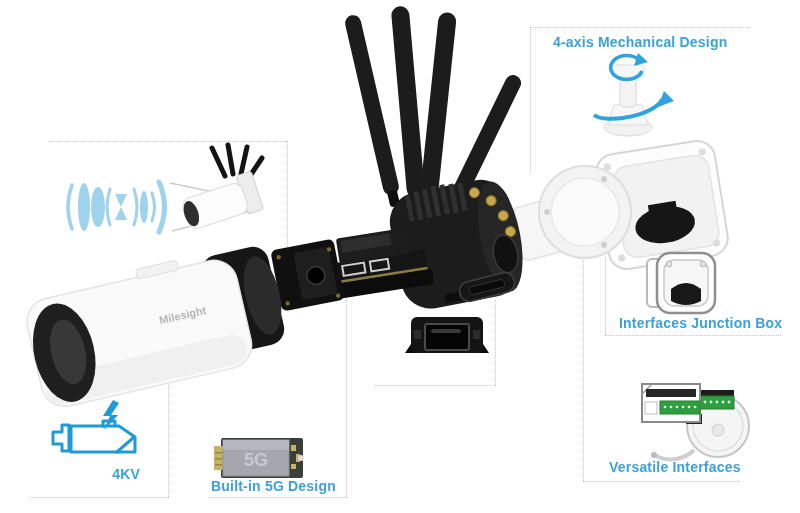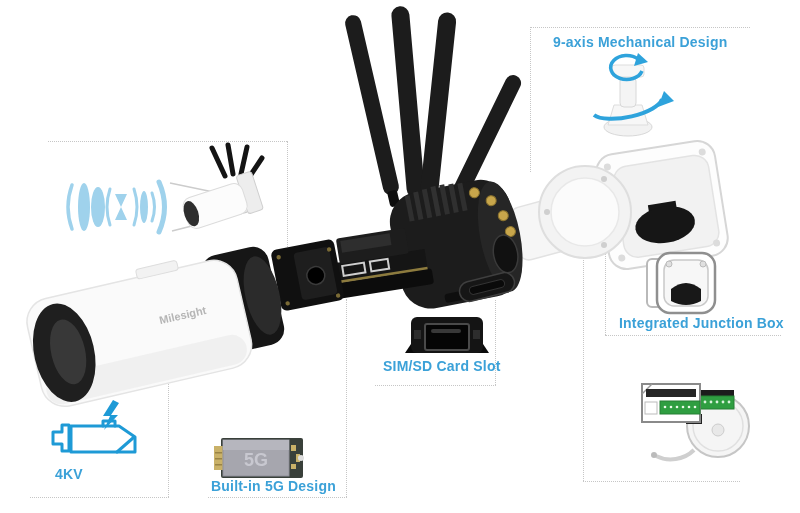--- a/index.html
+++ b/index.html
@@ -1,20 +1,20 @@
 <!DOCTYPE html>
 <html style="--bg: #ffffff; --label: #3BA1D8; --guide: #c6c6c6; --icon-blue: #1E9AD6; --arrow-blue: #2EA3DC; --lens-blue: #9FD2EC; --green: #2F9E41;"><head>
 <meta charset="utf-8">
 <style>
   html,body{margin:0;padding:0;background:#fff;}
   .stage{position:relative;width:800px;height:513px;background:var(--bg,#fff);overflow:hidden;
          font-family:"Liberation Sans",sans-serif;}
   .lbl{position:absolute;font-weight:700;font-size:14px;color:var(--label,#3BA1D8);
        letter-spacing:.2px;white-space:nowrap;z-index:3;}
-  .lbl.center{text-align:left;}
+  .lbl.center{text-align:right;}
   .gh{position:absolute;height:0;border-top:1.5px dotted var(--guide,#c6c6c6);z-index:1;}
   .gv{position:absolute;width:0;border-left:1.5px dotted var(--guide,#c6c6c6);z-index:1;}
   svg.scene{position:absolute;left:0;top:0;z-index:2;}
   .st-blue{stroke:var(--icon-blue,#1E9AD6);}
   .fl-blue{fill:var(--icon-blue,#1E9AD6);}
   .st-arrow{stroke:var(--arrow-blue,#2EA3DC);}
   .fl-arrow{fill:var(--arrow-blue,#2EA3DC);}
   .st-lens{stroke:var(--lens-blue,#9FD2EC);}
   .fl-lens{fill:var(--lens-blue,#9FD2EC);}
   .fl-green{fill:var(--green,#2F9E41);}
@@ -245,19 +245,19 @@
       <circle cx="-35" cy="-13" r="1.3" fill="#eafbe9"></circle>
         <circle cx="-29" cy="-13" r="1.3" fill="#eafbe9"></circle>
         <circle cx="-23" cy="-13" r="1.3" fill="#eafbe9"></circle>
       <circle cx="-17" cy="-13" r="1.3" fill="#eafbe9"></circle>
         <circle cx="-11" cy="-13" r="1.3" fill="#eafbe9"></circle>
         <circle cx="-5" cy="-13" r="1.3" fill="#eafbe9"></circle>
       <rect x="-55" y="-18" width="12" height="12" fill="#ffffff" stroke="#bbbbbb"></rect>
     </g>
   </svg>
 
-  <div class="lbl" style="left:553px;top:34px">9-axis Mechanical Design</div>
-  <div class="lbl" style="left:619px;top:315px">Integrated Junction Box</div>
-  <div class="lbl" style="left:383px;top:358px">SIM/SD Card Slot</div>
+  <div class="lbl" style="left:553px;top:34px">4-axis Mechanical Design</div>
+  <div class="lbl" style="left:619px;top:315px">Interfaces Junction Box</div>
+  <div class="lbl" style="left:609px;top:459px">Versatile Interfaces</div>
   <div class="lbl center" style="left:55px;top:466px;width:85px">4KV</div>
   <div class="lbl" style="left:211px;top:478px">Built-in 5G Design</div>
 
 </div>
 
 </body></html>

